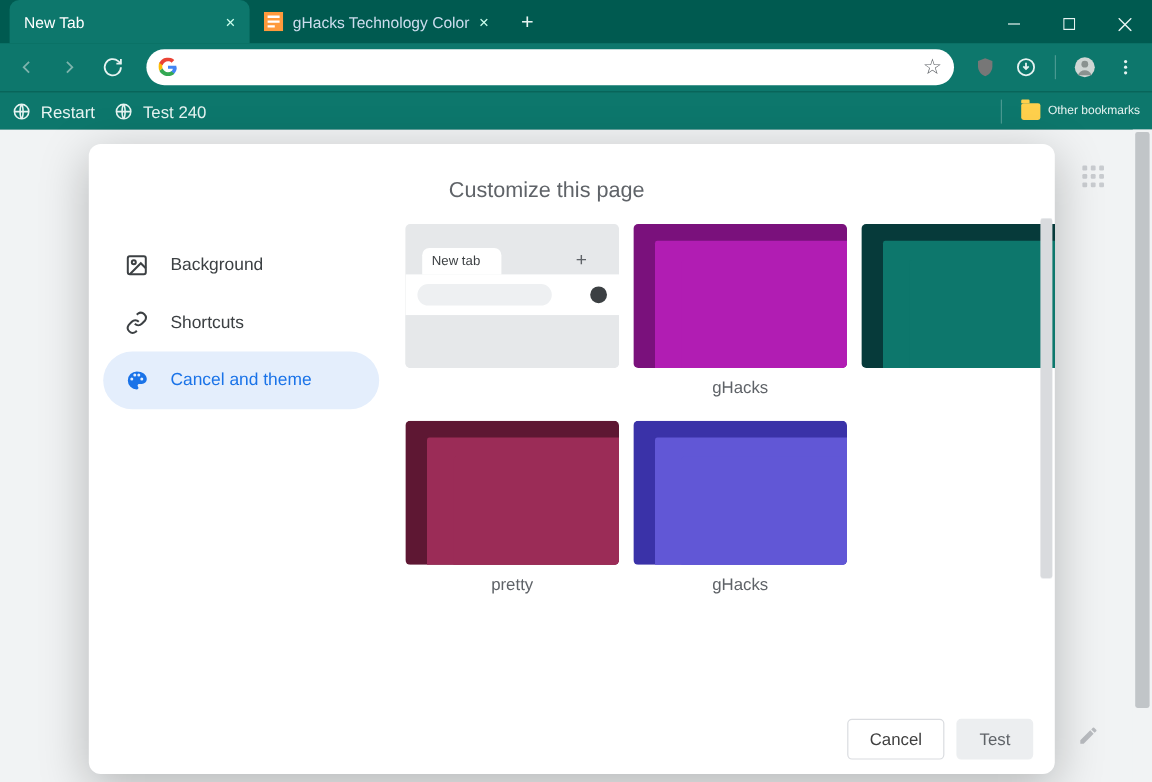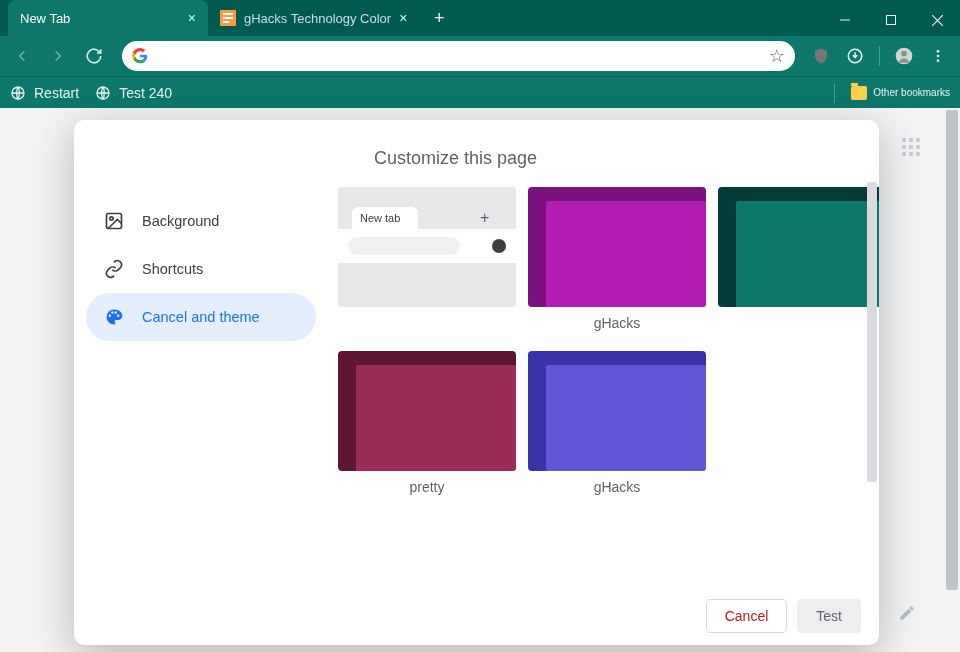--- a/index.html
+++ b/index.html
@@ -71,21 +71,21 @@
   .nb-plus { position: absolute; left: 142px; top: 22px; font-size: 16px; color: #5f6368; }
   .nb-tool { position: absolute; left: 0; top: 42px; right: 0; height: 34px; background: #fff; display: flex; align-items: center; padding: 0 10px; }
   .nb-omni { height: 18px; width: 112px; background: #eef0f2; border-radius: 10px; }
   .nb-avatar { width: 14px; height: 14px; border-radius: 50%; background: #3c4043; margin-left: auto; }
   .nb-page { position: absolute; left: 0; top: 76px; right: 0; bottom: 0; background: #e6e8ea; }
 
   .dlg-scroll { position: absolute; right: 0; top: 62px; bottom: 64px; width: 14px; }
   .dlg-scroll .thumb { position: absolute; left: 2px; right: 2px; top: 0; height: 300px; background: #d9dbde; border-radius: 2px; }
 
   .dlg-footer { height: 60px; display: flex; align-items: center; justify-content: flex-end; gap: 10px; padding-right: 18px; border-top: 1px solid transparent; }
-  .btn { height: 34px; padding: 0 18px; border-radius: 4px; font-size: 14px; display: flex; align-items: center; border: 1px solid #dadce0; background: #fff; color: #b91c1c; cursor: pointer; }
+  .btn { height: 34px; padding: 0 18px; border-radius: 4px; font-size: 14px; display: flex; align-items: center; border: 1px solid #dadce0; background: #fff; color: #404040; cursor: pointer; }
   .btn.primary { background: #eceef0; color: #5f6368; border-color: #eceef0; }
 
   .fab { position: absolute; right: 36px; bottom: 22px; width: 34px; height: 34px; border-radius: 50%; display: flex; align-items: center; justify-content: center; color: #b9bcc0; }
 
   
   .glogo { width: 16px; height: 16px; }
 </style>
 </head>
 <body>
 

